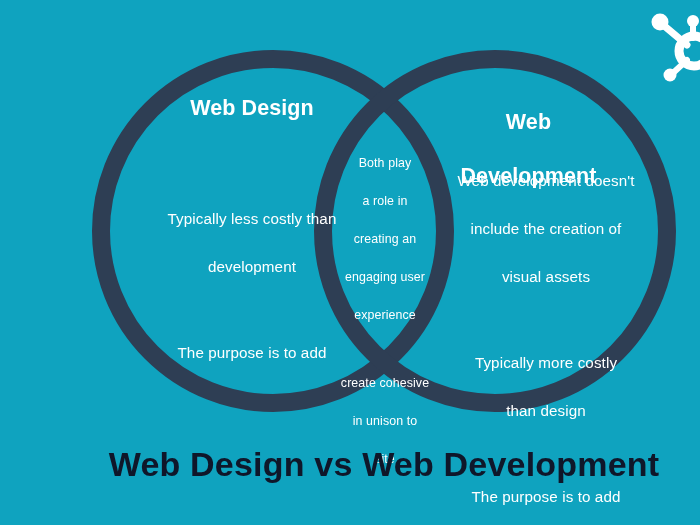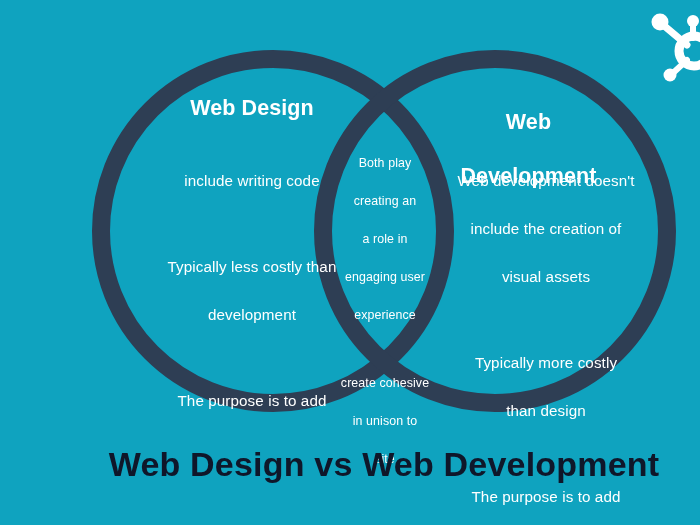--- a/index.html
+++ b/index.html
@@ -141,21 +141,20 @@
 
       <circle cx="14" cy="14" r="8.5" stroke="none"></circle>
       <circle cx="47" cy="13" r="6" stroke="none"></circle>
       <circle cx="24" cy="67" r="6.5" stroke="none"></circle>
     </g>
   </svg>
 
   <div class="txt circle-heading" id="left-heading">Web Design</div>
 
   <div class="txt circle-body" id="left-body">
-    <span class="blk">include writing code</span>
     <span class="gap"></span>
     <span class="blk">Typically less costly than</span>
     <span class="blk">development</span>
     <span class="gap"></span>
     <span class="blk">The purpose is to add</span>
     
   </div>
 
   <div class="txt circle-heading" id="right-heading">
     <span class="blk">Web</span>
@@ -170,22 +169,22 @@
     <span class="blk">Typically more costly</span>
     <span class="blk">than design</span>
     <span class="gap"></span>
     <span class="blk">The purpose is to add</span>
     
     
   </div>
 
   <div class="txt lens-body" id="lens-body">
     <span class="blk">Both play</span>
+    <span class="blk">a role in</span>
     <span class="blk">creating an</span>
-    <span class="blk">a role in</span>
     <span class="blk">engaging user</span>
     <span class="blk">experience</span>
     <span class="gap-sm"></span>
     <span class="blk">create cohesive</span>
     <span class="blk">in unison to</span>
     <span class="blk">site</span>
   </div>
 
   <div id="bottom-title">Web Design vs Web Development</div>
 

